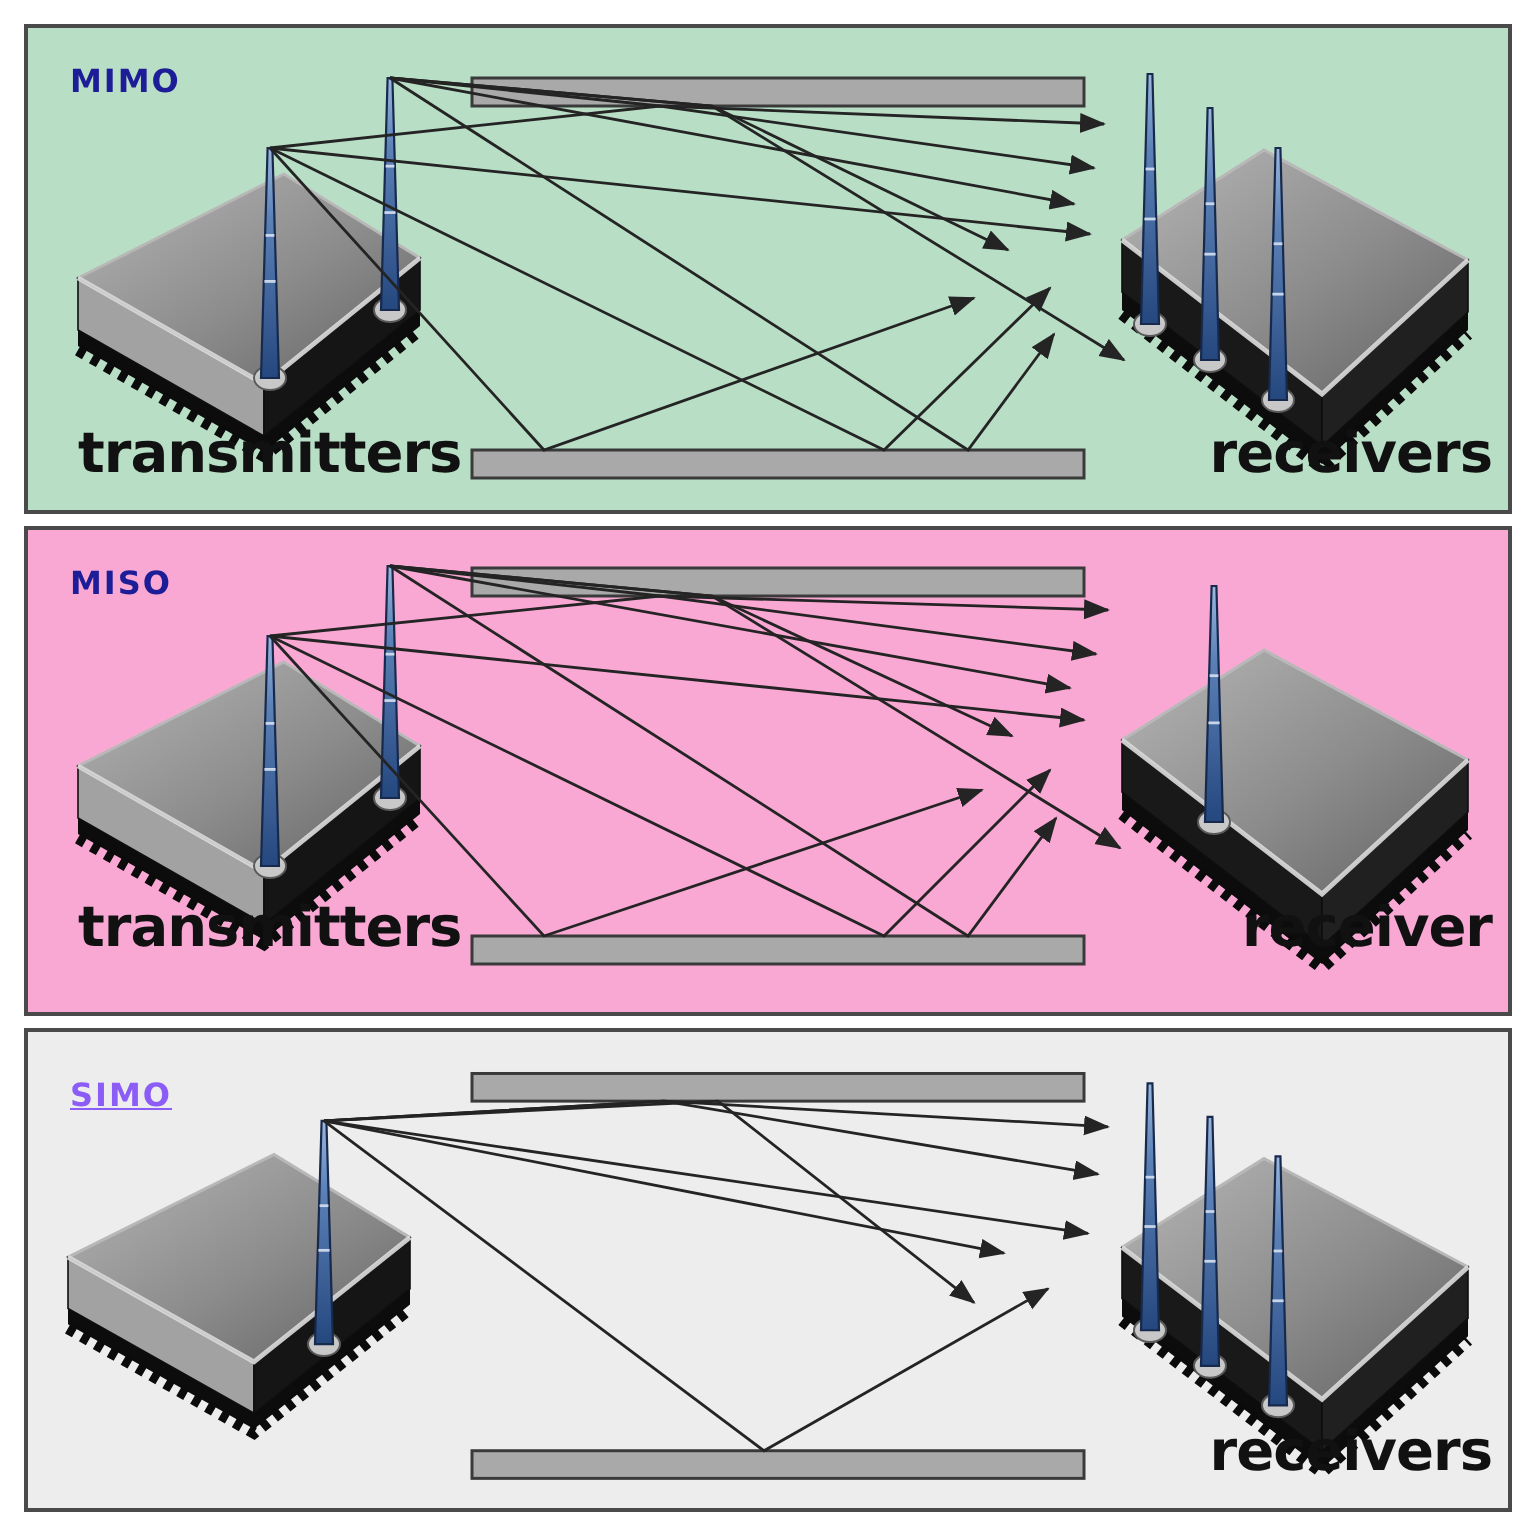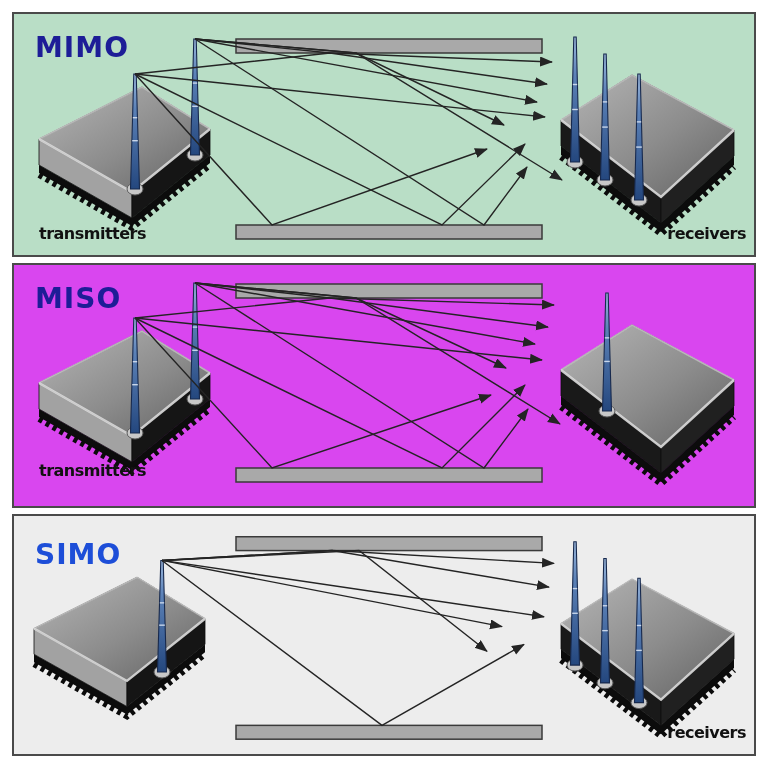--- a/index.html
+++ b/index.html
@@ -10,25 +10,25 @@
   .panel{
     position:absolute;left:12px;width:744px;box-sizing:border-box;
     border:2px solid #4a4a4a;
   }
   #panel-0{top:12px;height:245px;}
   #panel-1{top:263px;height:245px;}
   #panel-2{top:514px;height:242px;}
   .scene{position:absolute;left:0;top:0;width:100%;height:100%;display:block;}
   .title{
     position:absolute;left:21px;top:17px;
-    font-size:28px;font-weight:bold;letter-spacing:1px;
+    font-size:16px;font-weight:bold;letter-spacing:1px;
   }
   #panel-2 .title{top:22px;}
   .lbl{
-    position:absolute;font-size:16px;font-weight:bold;color:#111;
+    position:absolute;font-size:28px;font-weight:bold;color:#111;
     letter-spacing:-0.5px;white-space:nowrap;
   }
   .lbl.tx{left:25px;bottom:12px;}
   .lbl.rx{left:572px;bottom:12px;width:160px;text-align:right;}
   #panel-1 .lbl{bottom:26px;}
 </style>
 </head>
 <body>
 
 <section class="panel" id="panel-0" style="background: rgb(185, 222, 198); border-color: rgb(74, 74, 74);">
@@ -96,21 +96,21 @@
       <polyline points="181,25 523,88" fill="none" stroke="#242424" stroke-width="1.4" marker-end="url(#ah0)"></polyline>
       <polyline points="121,60 428,211 511,130" fill="none" stroke="#242424" stroke-width="1.4" marker-end="url(#ah0)"></polyline>
       <polyline points="181,25 470,211 513,153" fill="none" stroke="#242424" stroke-width="1.4" marker-end="url(#ah0)"></polyline>
       <polyline points="121,60 258,211 473,135" fill="none" stroke="#242424" stroke-width="1.4" marker-end="url(#ah0)"></polyline>
     </svg>
   <div class="title" style="color: rgb(29, 29, 151);">MIMO</div>
   <div class="lbl tx" style="color: rgb(17, 17, 17);">transmitters</div>
   <div class="lbl rx" style="color: rgb(17, 17, 17);">receivers</div>
 </section>
 
-<section class="panel" id="panel-1" style="background: #d946ef; border-color: rgb(74, 74, 74);">
+<section class="panel" id="panel-1" style="background: #f9a8d4; border-color: rgb(74, 74, 74);">
   <svg class="scene" viewBox="0 0 740 241" preserveAspectRatio="none">
       <defs>
         <linearGradient id="topGrad1" x1="0" y1="0" x2="1" y2="1">
           <stop offset="0%" stop-color="#b6b6b6"></stop>
           <stop offset="55%" stop-color="#8c8c8c"></stop>
           <stop offset="100%" stop-color="#626262"></stop>
         </linearGradient>
         <linearGradient id="antGrad1" x1="0" y1="0" x2="0" y2="1">
           <stop offset="0%" stop-color="#9db9dd"></stop>
           <stop offset="30%" stop-color="#5c82b8"></stop>
@@ -157,20 +157,21 @@
       <polyline points="181,18 342,33 492,103" fill="none" stroke="#242424" stroke-width="1.4" marker-end="url(#ah1)"></polyline>
       <polyline points="181,18 342,33 546,159" fill="none" stroke="#242424" stroke-width="1.4" marker-end="url(#ah1)"></polyline>
       <polyline points="121,53 528,95" fill="none" stroke="#242424" stroke-width="1.4" marker-end="url(#ah1)"></polyline>
       <polyline points="181,18 521,79" fill="none" stroke="#242424" stroke-width="1.4" marker-end="url(#ah1)"></polyline>
       <polyline points="121,53 428,203 511,120" fill="none" stroke="#242424" stroke-width="1.4" marker-end="url(#ah1)"></polyline>
       <polyline points="181,18 470,203 514,144" fill="none" stroke="#242424" stroke-width="1.4" marker-end="url(#ah1)"></polyline>
       <polyline points="121,53 258,203 477,130" fill="none" stroke="#242424" stroke-width="1.4" marker-end="url(#ah1)"></polyline>
     </svg>
   <div class="title" style="color: rgb(29, 29, 151);">MISO</div>
   <div class="lbl tx" style="color: rgb(17, 17, 17);">transmitters</div>
+  <div class="lbl rx" style="color: rgb(17, 17, 17);">receiver</div>
 </section>
 
 <section class="panel" id="panel-2" style="background: rgb(237, 237, 237); border-color: rgb(74, 74, 74);">
   <svg class="scene" viewBox="0 0 740 241" preserveAspectRatio="none">
       <defs>
         <linearGradient id="topGrad2" x1="0" y1="0" x2="1" y2="1">
           <stop offset="0%" stop-color="#b6b6b6"></stop>
           <stop offset="55%" stop-color="#8c8c8c"></stop>
           <stop offset="100%" stop-color="#626262"></stop>
         </linearGradient>
@@ -219,15 +220,15 @@
         <line x1="75.8" y1="46.879999999999995" x2="80.2" y2="46.879999999999995" stroke="#c9d6ea" stroke-width="1.4"></line>
         <line x1="75.2" y1="72.08000000000001" x2="80.8" y2="72.08000000000001" stroke="#c9d6ea" stroke-width="1.4"></line>
       </g>
       <polyline points="148,45 318,35 540,48" fill="none" stroke="#242424" stroke-width="1.4" marker-end="url(#ah2)"></polyline>
       <polyline points="148,45 318,35 535,72" fill="none" stroke="#242424" stroke-width="1.4" marker-end="url(#ah2)"></polyline>
       <polyline points="148,45 345,35 473,137" fill="none" stroke="#242424" stroke-width="1.4" marker-end="url(#ah2)"></polyline>
       <polyline points="148,45 530,102" fill="none" stroke="#242424" stroke-width="1.4" marker-end="url(#ah2)"></polyline>
       <polyline points="148,45 488,112" fill="none" stroke="#242424" stroke-width="1.4" marker-end="url(#ah2)"></polyline>
       <polyline points="148,45 368,212 510,130" fill="none" stroke="#242424" stroke-width="1.4" marker-end="url(#ah2)"></polyline>
     </svg>
-  <div class="title" style="color: #1d4ed8;">SIMO</div>
+  <div class="title" style="color: #8b5cf6; text-decoration: underline;">SIMO</div>
   <div class="lbl rx" style="color: rgb(17, 17, 17);">receivers</div>
 </section>
 
 </body></html>

